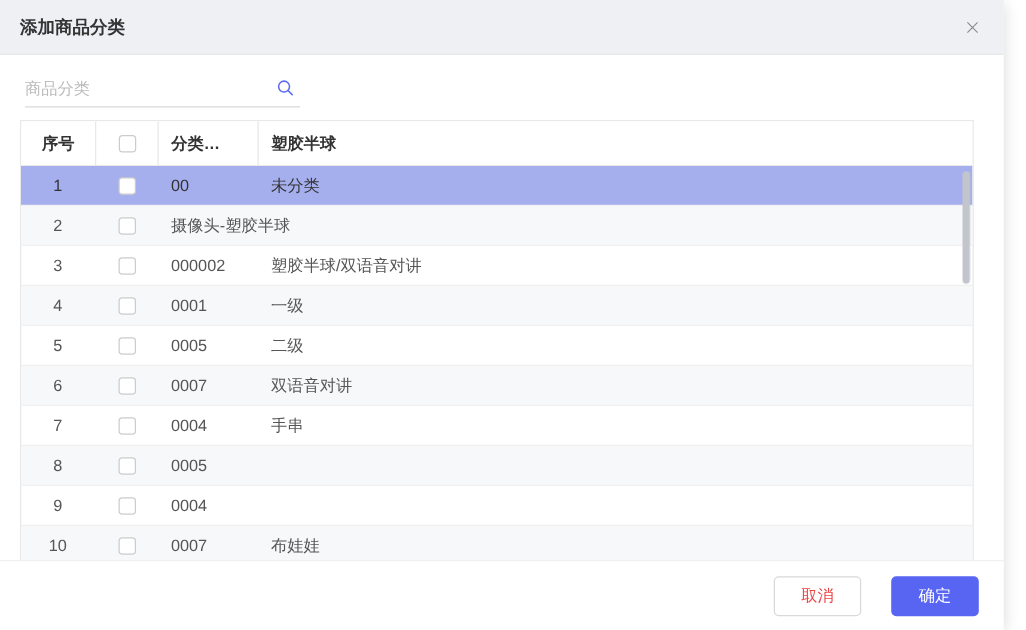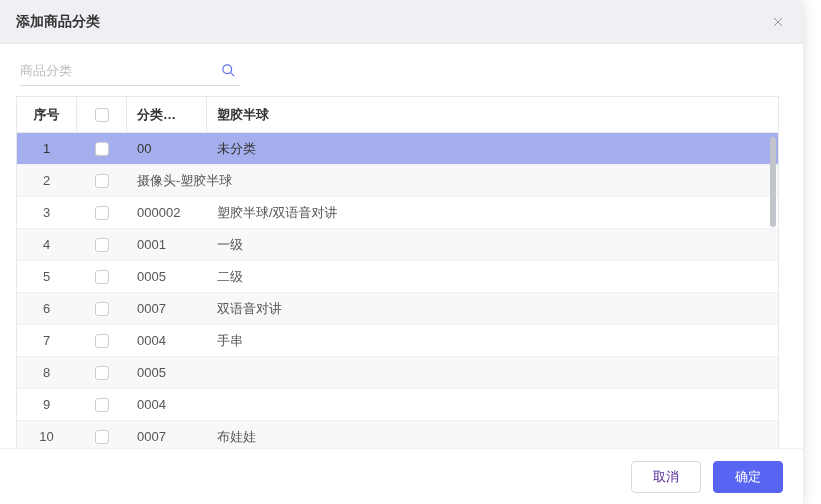--- a/index.html
+++ b/index.html
@@ -166,26 +166,27 @@
     min-width: 70px;
     padding: 0 18px;
     border-radius: 4px;
     font-size: 13px;
     cursor: pointer;
     display: inline-flex;
     align-items: center;
     justify-content: center;
     border: 1px solid #d9d9d9;
     background: #fff;
-    color: #4c1d95;
+    color: #ef4444;
   }
   .btn-primary {
     background: #5864f2;
     border-color: #5864f2;
     color: #fff;
+    margin-left: 12px;
   }
   .tbody-scroll::-webkit-scrollbar { width: 8px; }
   .tbody-scroll::-webkit-scrollbar-thumb { background: #c2c6cc; border-radius: 4px; }
 </style>
 </head>
 <body>
 
 <div class="dialog">
 
   <div class="dialog-header">

